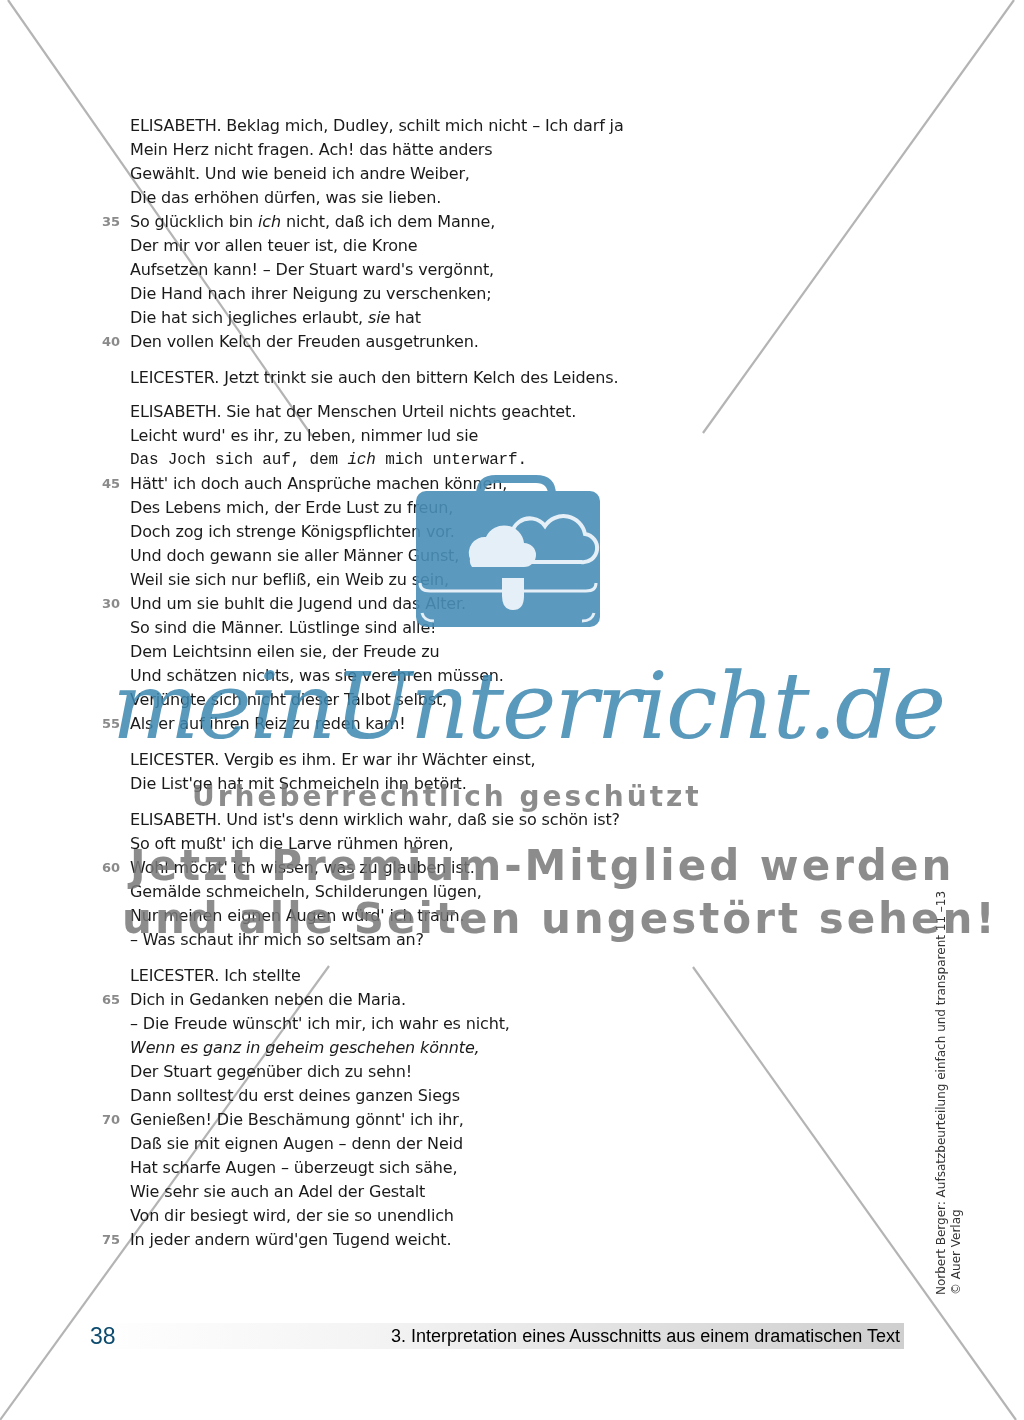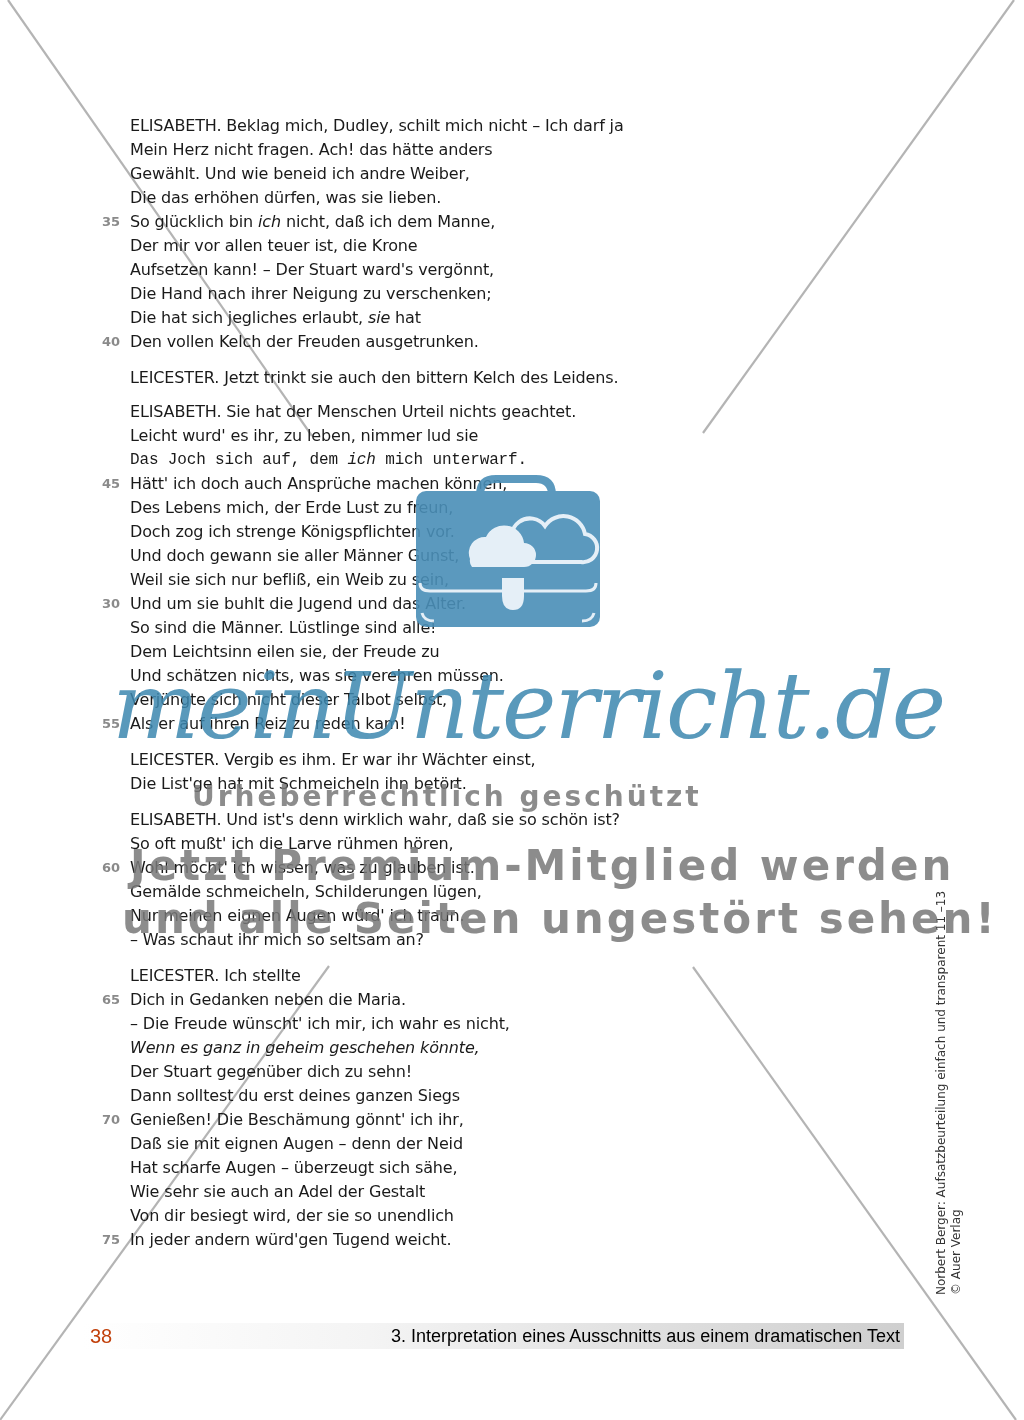--- a/index.html
+++ b/index.html
@@ -20,21 +20,21 @@
     .lnum {
       position: absolute; left: 96px; width: 24px; text-align: right;
       font-size: 13px; line-height: 24px; color: #8a8a8a; font-weight: bold;
     }
     .footer-bar {
       position: absolute; left: 82px; top: 1323px; width: 822px; height: 26px;
       background: linear-gradient(to right, #ffffff 0%, #f4f4f4 35%, #dcdcdc 75%, #cfcfcf 100%);
       z-index: 2;
     }
     .page-num {
-      position: absolute; left: 90px; top: 1323px; font-size: 20px; line-height: 26px; color: #c2410c; z-index: 3;
+      position: absolute; left: 90px; top: 1323px; font-size: 23px; line-height: 26px; color: #0c4a6e; z-index: 3;
       font-family: "Liberation Sans", sans-serif;
     }
     .footer-title {
       position: absolute; right: 124px; top: 1323px; font-size: 18px; line-height: 26px; color: #000000; z-index: 3;
       font-family: "Liberation Sans", sans-serif; white-space: nowrap;
     }
     .side-credit {
       position: absolute; left: 934px; top: 1295px; transform-origin: 0 0; transform: rotate(-90deg);
       font-size: 12px; line-height: 15px; color: #333333; white-space: nowrap; z-index: 3;
     }

